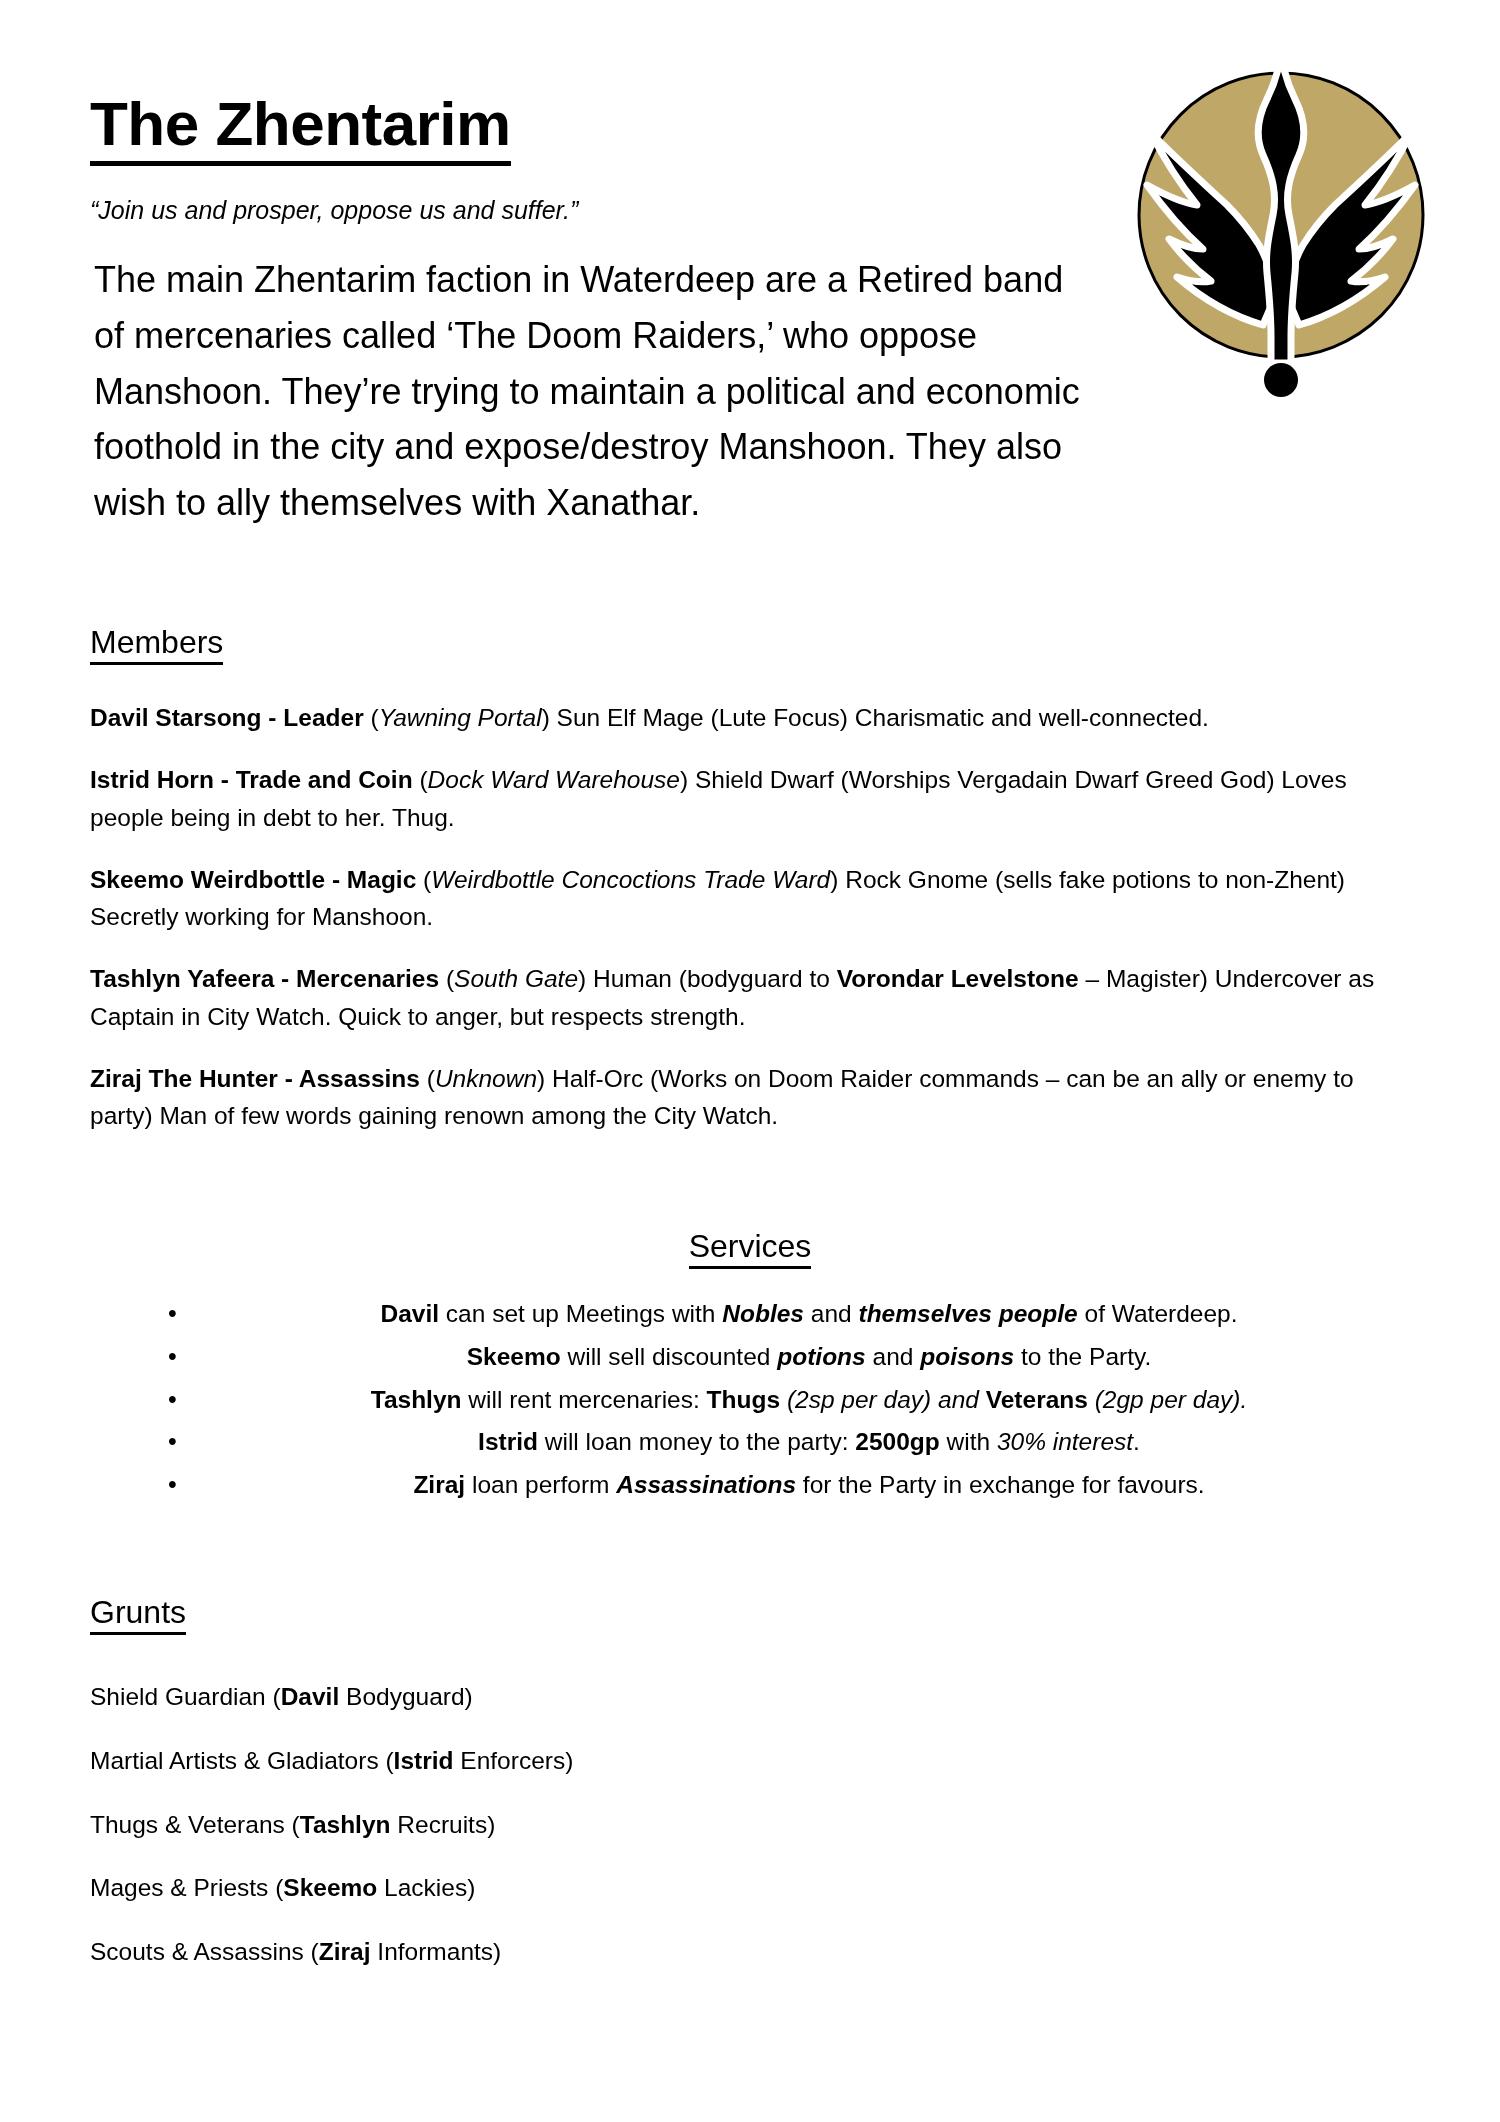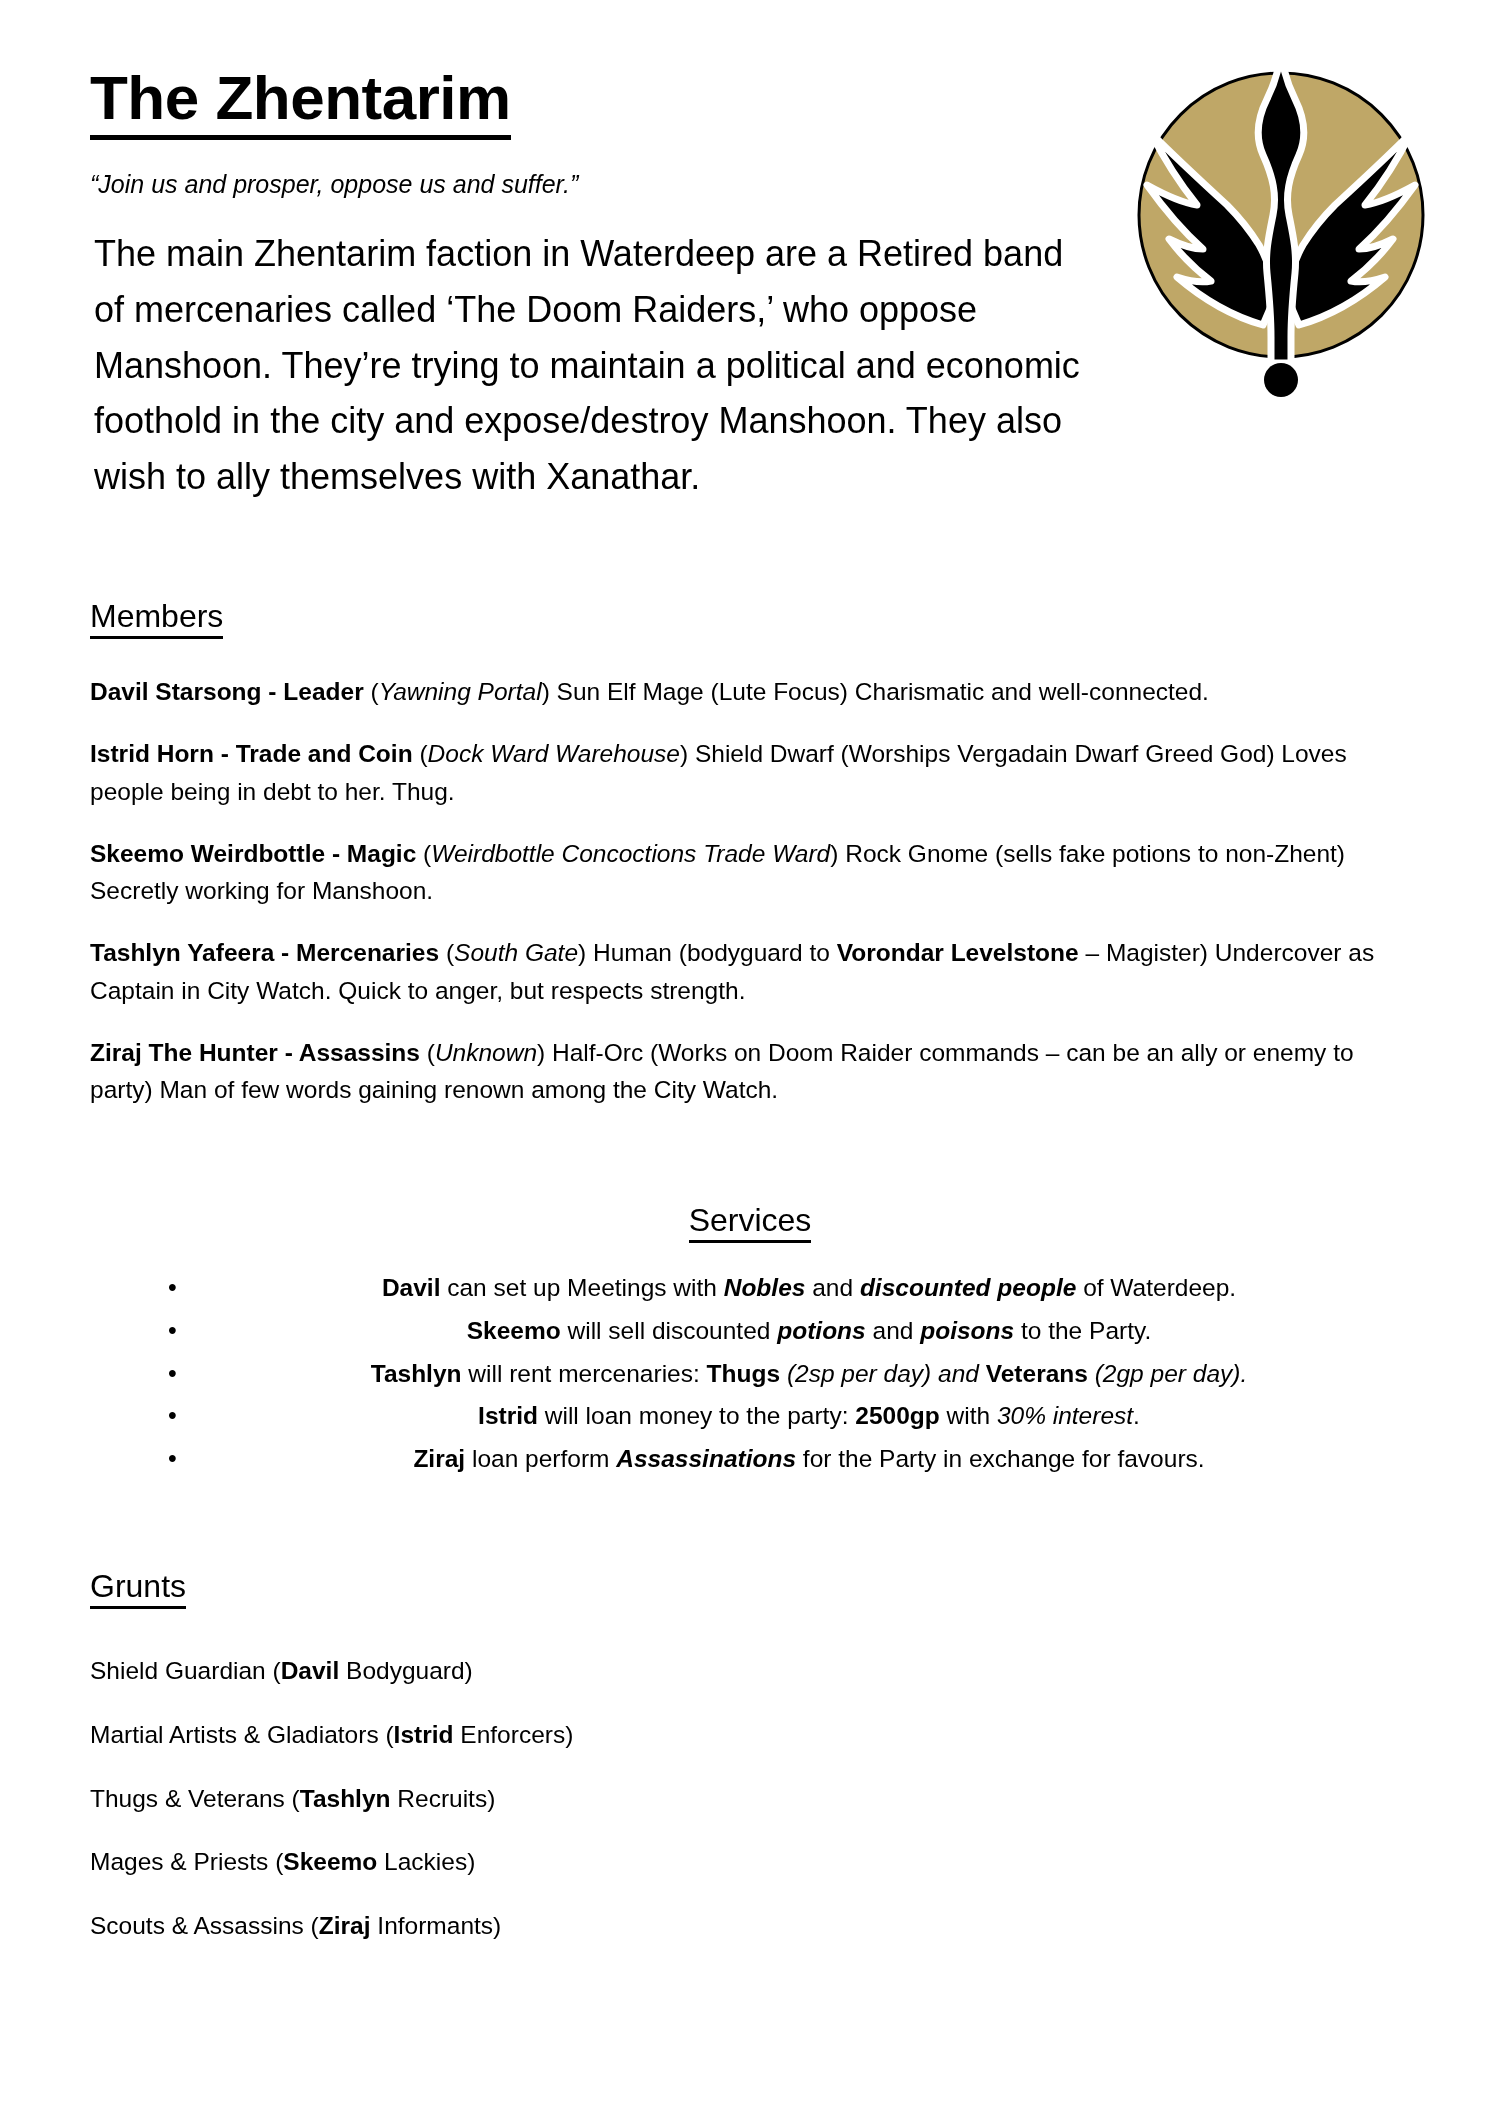--- a/index.html
+++ b/index.html
@@ -18,21 +18,21 @@
   .page {
     position: relative;
     width: 1500px;
     height: 2122px;
     padding: 0;
     box-sizing: border-box;
   }
   .content {
     position: absolute;
     left: 90px;
-    top: 62px;
+    top: 88px;
     width: 1320px;
   }
 
   
   .title-block {
     position: relative;
     width: 1000px;
   }
   h1.doc-title {
     font-size: 62px;
@@ -181,21 +181,21 @@
 
         <p class="member-entry"><span class="b">Ziraj The Hunter - Assassins</span> (<span class="i">Unknown</span>) <span>Half-Orc (Works on Doom Raider commands – can be an ally or enemy to party) Man of few words gaining renown among the City Watch.</span></p>
 
       </div>
     </div>
 
     <div class="section" id="services-section">
       <h2 class="section-heading">Services</h2>
       <ul class="services-list">
 
-        <li><span class="b">Davil</span><span> can set up Meetings with </span><span class="bi">Nobles</span><span> and </span><span class="bi">discounted people</span><span> of Waterdeep.</span></li>
+        <li><span class="b">Davil</span><span> can set up Meetings with </span><span class="bi">Nobles</span><span> and </span><span class="bi">themselves people</span><span> of Waterdeep.</span></li>
 
         <li><span class="b">Skeemo</span><span> will sell discounted </span><span class="bi">potions</span><span> and </span><span class="bi">poisons</span><span> to the Party.</span></li>
 
         <li><span class="b">Tashlyn</span><span> will rent mercenaries: </span><span class="b">Thugs</span><span class="i"> (2sp per day) and </span><span class="b">Veterans</span><span class="i"> (2gp per day).</span></li>
 
         <li><span class="b">Istrid</span><span> will loan money to the party: </span><span class="b">2500gp</span><span> with </span><span class="i">30% interest</span><span>.</span></li>
 
         <li><span class="b">Ziraj</span><span> loan perform </span><span class="bi">Assassinations</span><span> for the Party in exchange for favours.</span></li>
 
       </ul>

